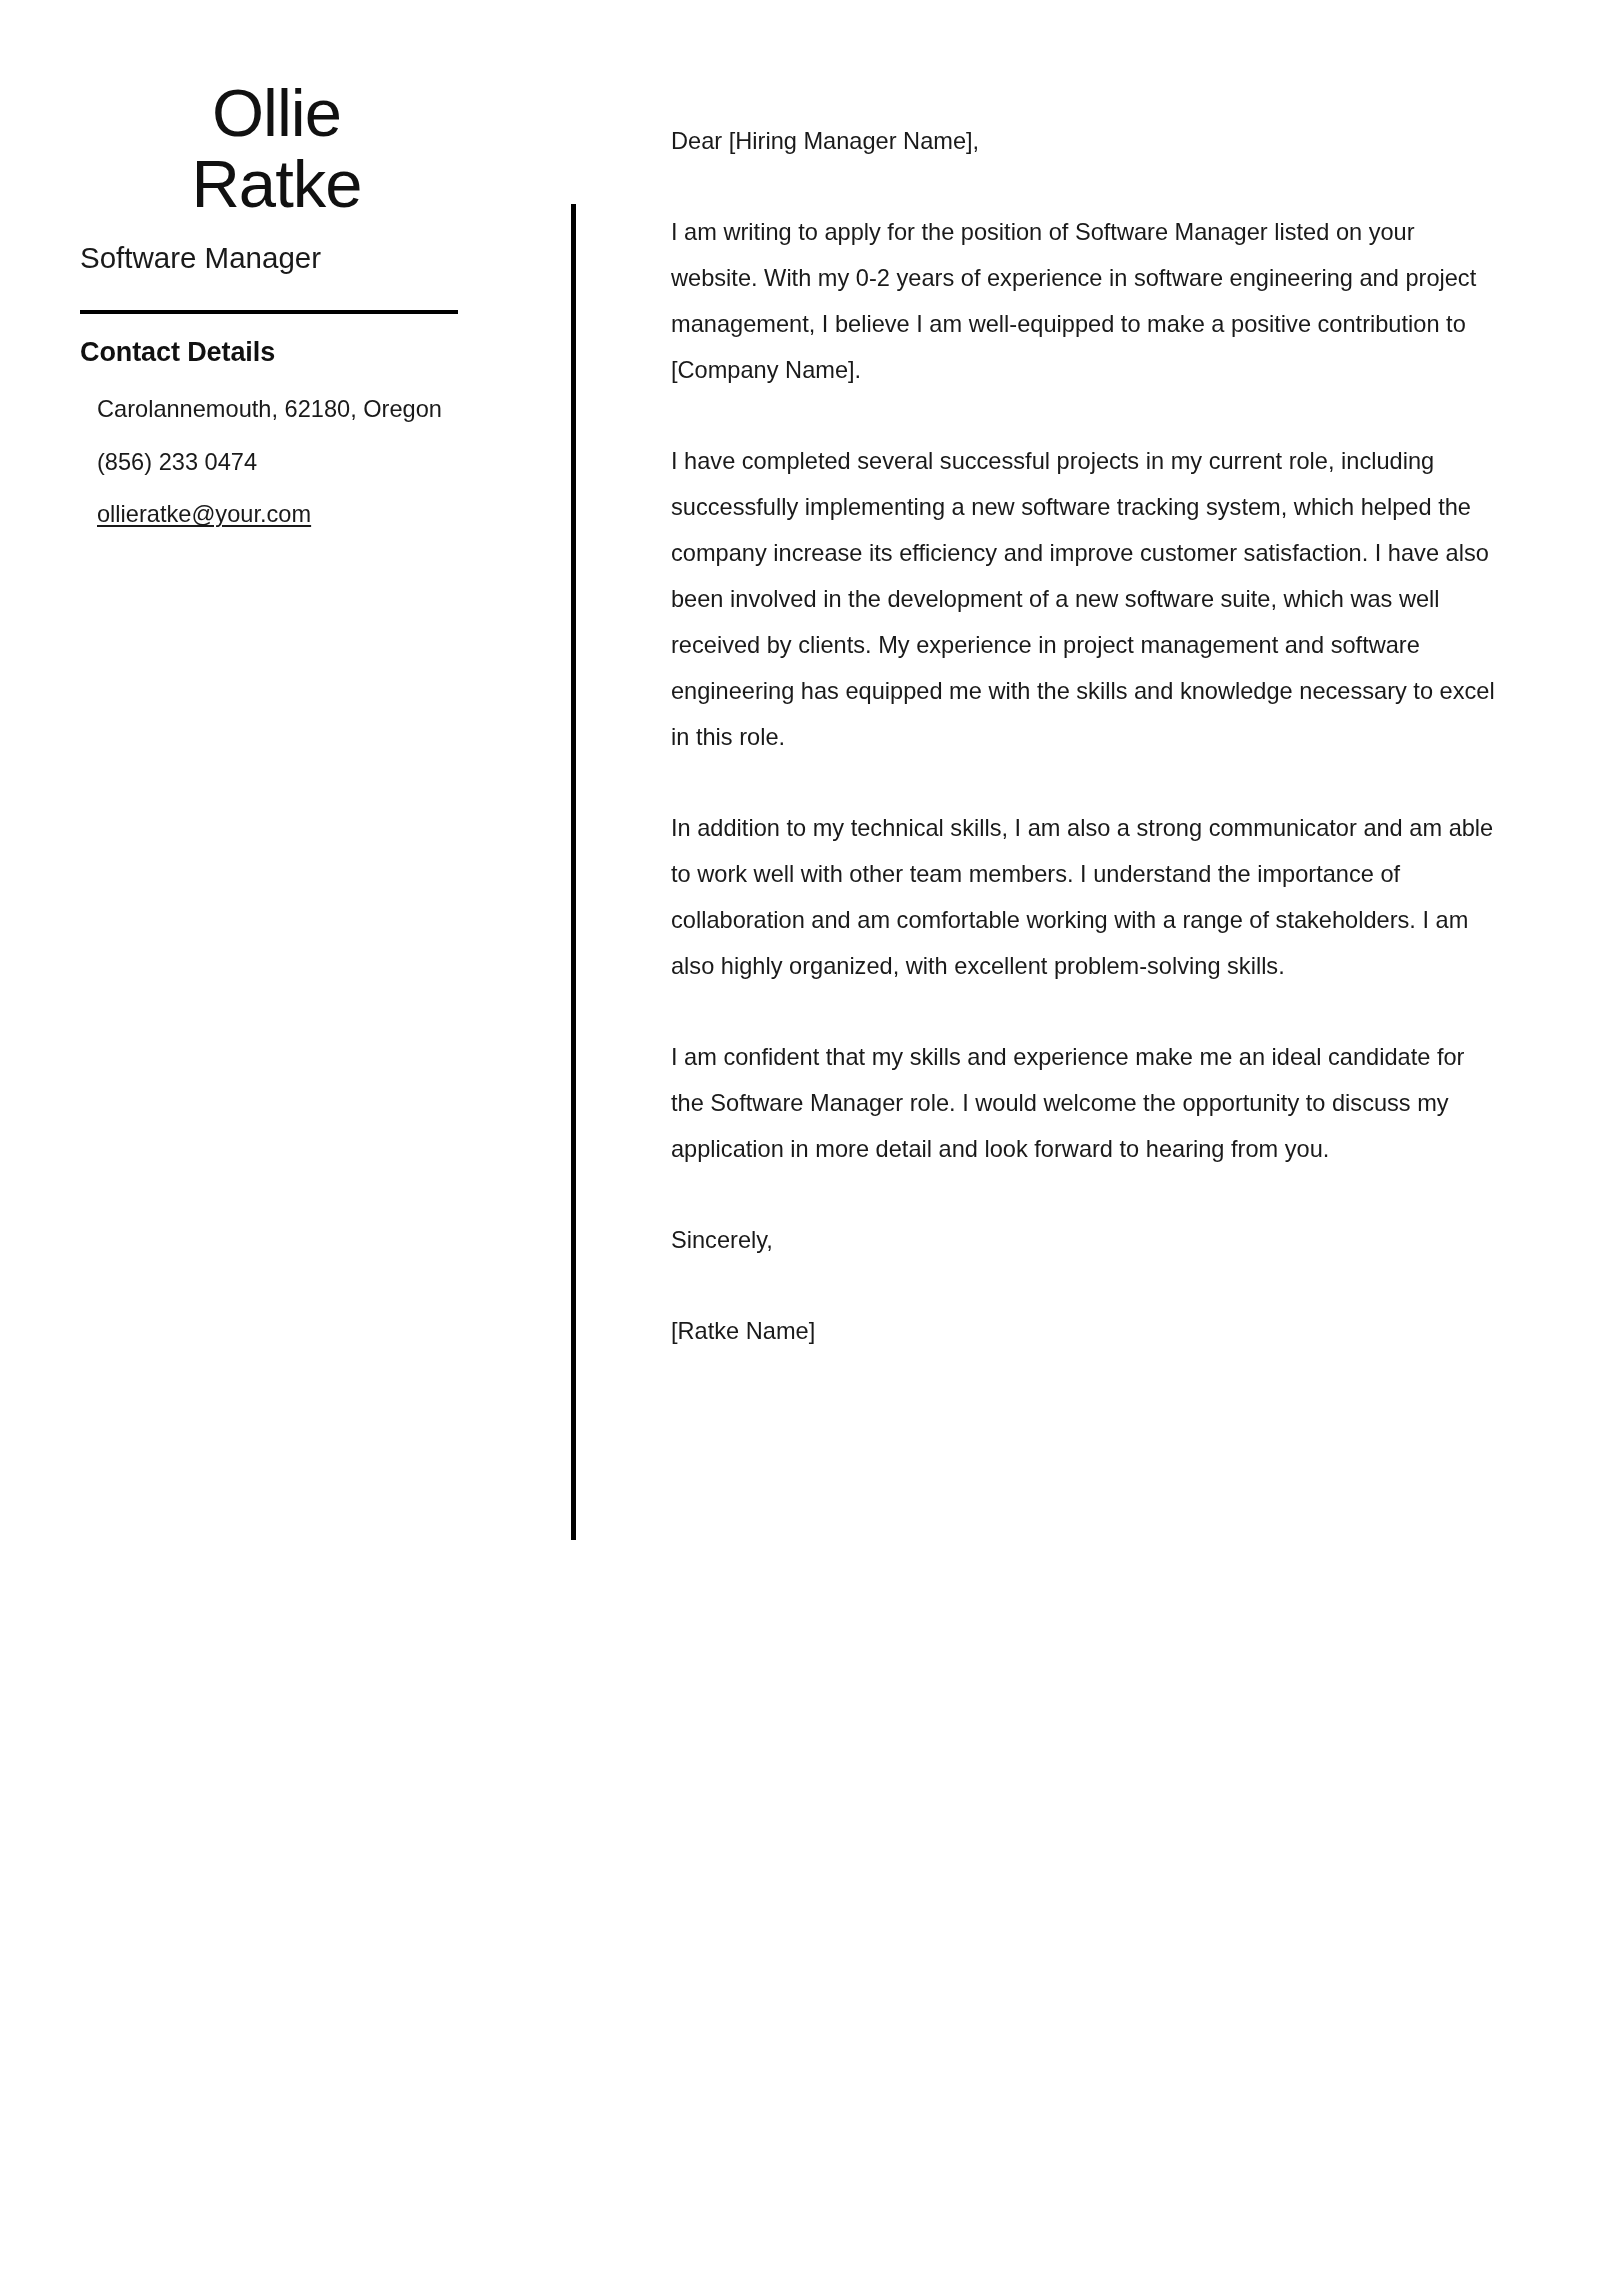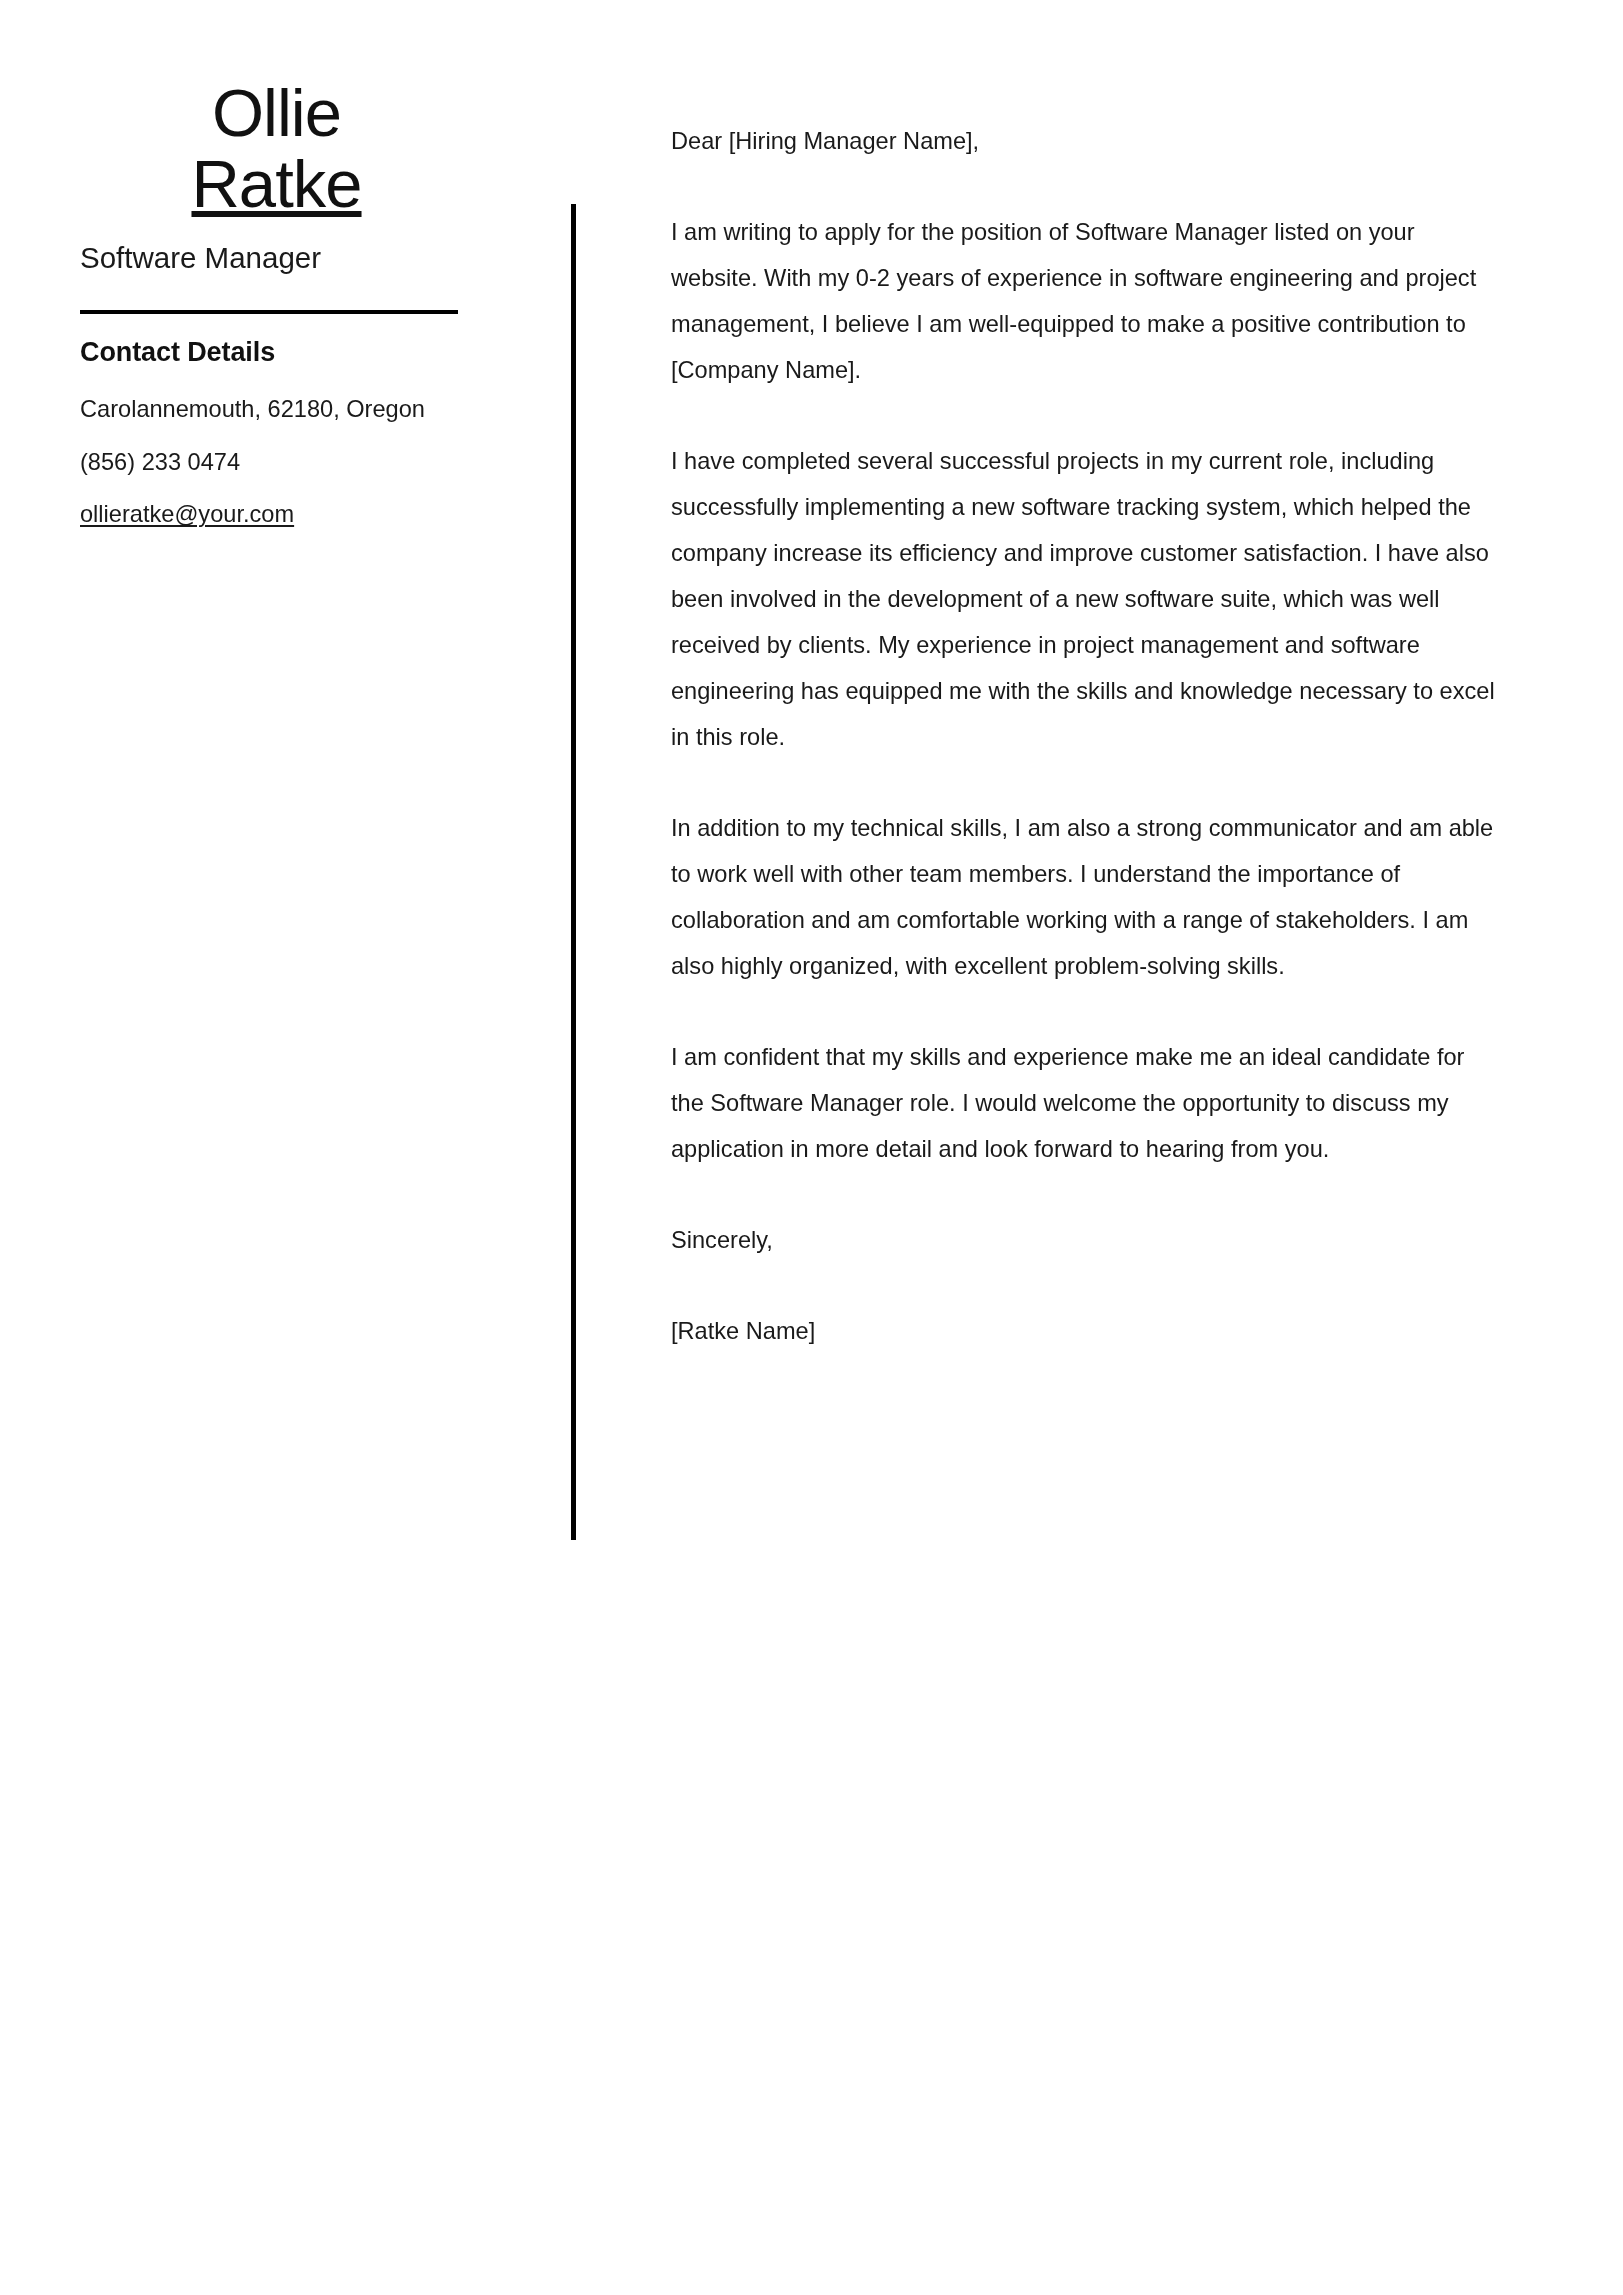--- a/index.html
+++ b/index.html
@@ -39,21 +39,21 @@
     font-family: "Liberation Sans", "DejaVu Sans", sans-serif;
     font-size: 67px;
     font-weight: 300;
     line-height: 1.0;
     letter-spacing: -1px;
     color: #111111;
     display: block;
     white-space: nowrap;
   }
   .name-first { margin-bottom: 3.9px; }
-  .name-last  { margin-bottom: 8px; text-decoration: underline; }
+  .name-last  { margin-bottom: 8px; }
 
   .job-title {
     font-family: "Liberation Sans", "DejaVu Sans", sans-serif;
     font-size: 29.5px;
     font-weight: 400;
     color: #1a1a1a;
     margin-top: 23.6px;
     line-height: 1.2;
     white-space: nowrap;
   }
@@ -80,20 +80,21 @@
     margin-top: 22px;
   }
   .contact-item {
     font-family: "Liberation Sans", "DejaVu Sans", sans-serif;
     font-size: 23.6px;
     font-weight: 400;
     line-height: 1.62;
     color: #1a1a1a;
     margin-bottom: 14.4px;
     max-width: 367px;
+    margin-left: 17px;
   }
   .contact-item.email {
     margin-bottom: 0;
   }
   .email-link {
     color: #1a1a1a;
     text-decoration: underline;
     text-underline-offset: 2.6px;
     text-decoration-thickness: 2px;
   }

